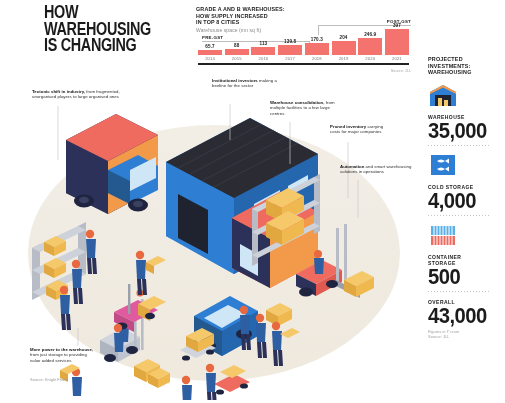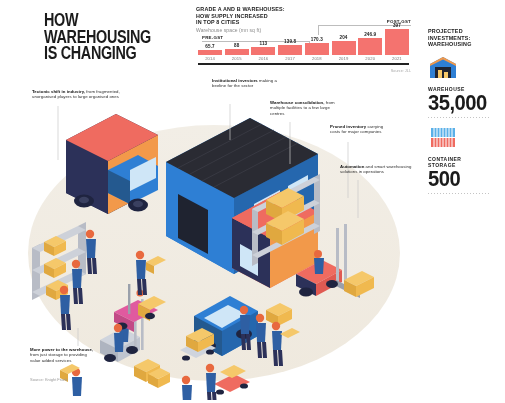--- a/index.html
+++ b/index.html
@@ -6,21 +6,21 @@
   body{
     width:505px;height:403px;
     background:#ffffff;
     font-family:"Liberation Sans", sans-serif;
     overflow:hidden;
     position:relative;
   }
   .page{position:relative;width:505px;height:403px;background:#fff;}
 
   
-  .title-block{position:absolute;left:44px;top:12px;width:150px;}
+  .title-block{position:absolute;left:44px;top:4px;width:150px;}
   .title-line{
     font-family:"Liberation Sans", sans-serif;
     font-weight:bold;
     font-size:18px;
     line-height:16.5px;
     letter-spacing:-0.4px;
     color:#1b1b1b;
     transform:scaleX(0.80);
     transform-origin:left center;
     white-space:nowrap;
@@ -85,21 +85,21 @@
 
   .co1{left:32px;top:89px;width:100px;}
   .co2{left:212px;top:78px;width:66px;}
   .co3{left:270px;top:100px;width:72px;}
   .co4{left:330px;top:124px;width:62px;}
   .co5{left:340px;top:164px;width:74px;}
   .co6{left:30px;top:347px;width:66px;}
   .src-kf{position:absolute;left:30px;top:377px;font-size:4px;color:#9a9a9a;}
 
   
-  .panel{position:absolute;left:428px;top:28px;width:70px;}
+  .panel{position:absolute;left:428px;top:56px;width:70px;}
   .panel-head{
     font-size:5.4px;font-weight:bold;line-height:6.6px;color:#1b1b1b;letter-spacing:0.2px;
   }
   .stat{margin-top:7px;}
   .stat-icon{width:30px;height:24px;margin-bottom:3px;}
   .stat-label{
     font-size:5px;font-weight:bold;color:#1b1b1b;letter-spacing:0.45px;line-height:6px;
   }
   .stat-value{
     font-family:"Liberation Sans", sans-serif;
@@ -486,20 +486,34 @@
         <polygon points="2,9 15,2 28,9 28,11 15,4.5 2,11" fill="#f2994a"></polygon>
         <rect x="7" y="12" width="16" height="11" fill="#1f2330"></rect>
         <rect x="10" y="15" width="4" height="8" fill="#f5c86a"></rect>
         <rect x="16" y="17" width="4" height="6" fill="#f5c86a"></rect>
       </svg>
       <div class="stat-label">WAREHOUSE</div>
       <div class="stat-value">35,000</div>
       <div class="dots"></div>
     </div>
 
+    <div class="stat">
+      <svg class="stat-icon" viewBox="0 0 30 24">
+        <rect x="3" y="2" width="24" height="20" fill="#2e7fd4"></rect>
+        <g fill="#ffffff">
+          <path d="M9 8 q4 -3 8 0 q-4 3 -8 0 z"></path>
+          <polygon points="17,8 21,5.5 21,10.5"></polygon>
+          <path d="M9 16 q4 -3 8 0 q-4 3 -8 0 z"></path>
+          <polygon points="17,16 21,13.5 21,18.5"></polygon>
+        </g>
+      </svg>
+      <div class="stat-label">COLD STORAGE</div>
+      <div class="stat-value">4,000</div>
+      <div class="dots"></div>
+    </div>
 
 
     <div class="stat">
       <svg class="stat-icon" viewBox="0 0 30 24">
         <rect x="3" y="3" width="24" height="9" fill="#5ab0e8"></rect>
         <rect x="3" y="13" width="24" height="9" fill="#ef6b60"></rect>
         <g stroke="#ffffff" stroke-width="1">
           <line x1="6" y1="3" x2="6" y2="12"></line>
             <line x1="9" y1="3" x2="9" y2="12"></line>
           <line x1="12" y1="3" x2="12" y2="12"></line>
@@ -515,15 +529,23 @@
             <line x1="21" y1="13" x2="21" y2="22"></line>
           <line x1="24" y1="13" x2="24" y2="22"></line>
         </g>
       </svg>
       <div class="stat-label">CONTAINER</div>
       <div class="stat-label">STORAGE</div>
       <div class="stat-value">500</div>
       <div class="dots"></div>
     </div>
 
+    <div class="stat">
+      <div class="stat-label">OVERALL</div>
+      <div class="stat-value">43,000</div>
+      <div class="panel-foot">
+        <div>Figures in ₹ crore</div>
+        <div>Source: JLL</div>
+      </div>
+    </div>
   </div>
 
 </div>
 
 </body></html>

